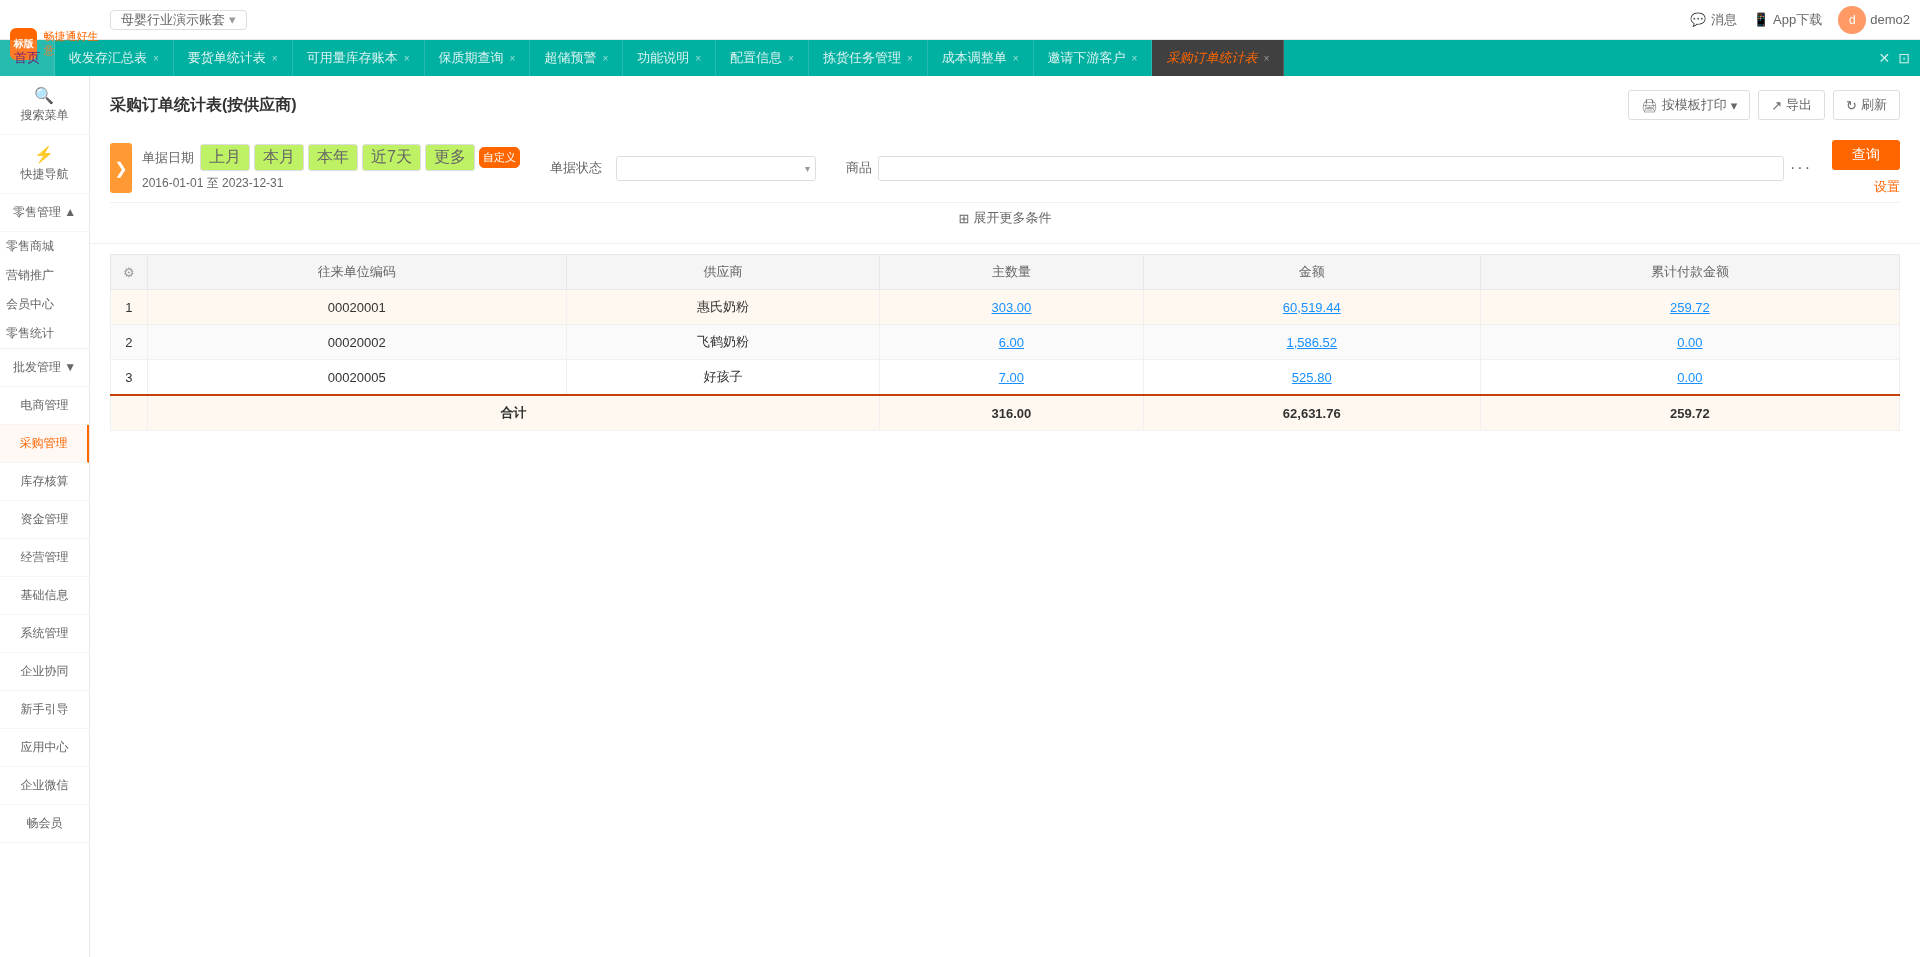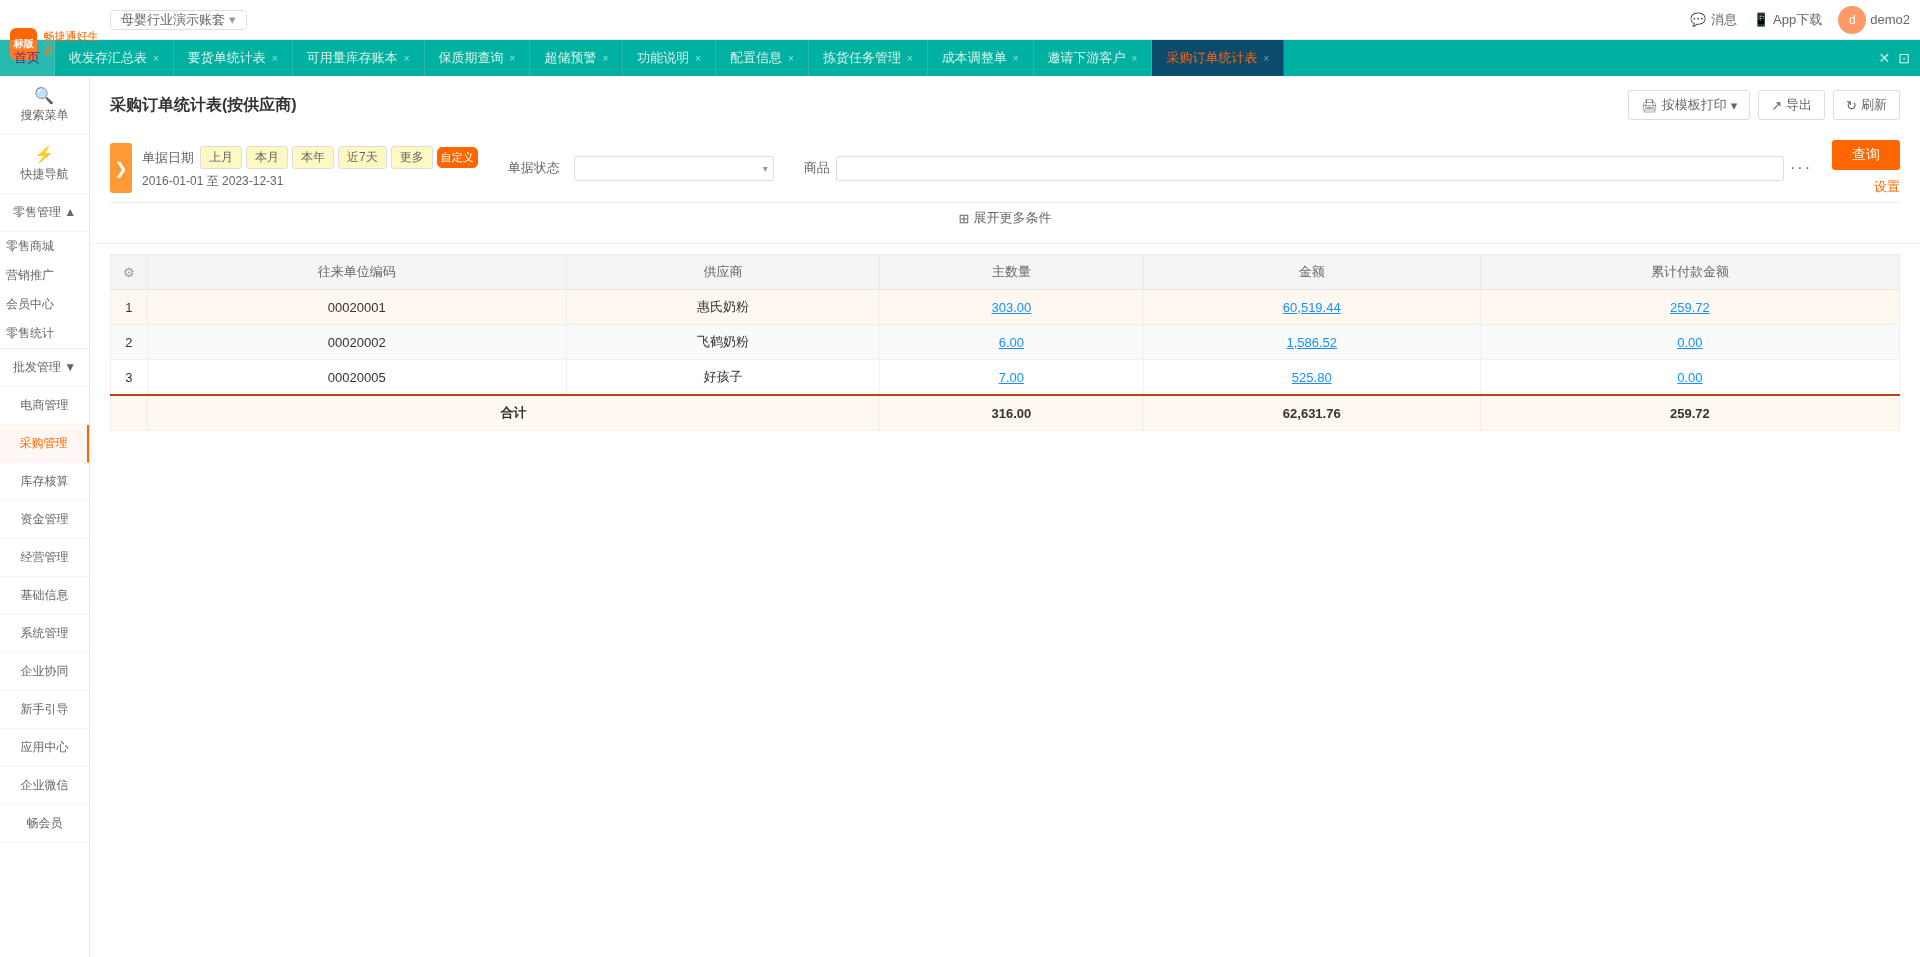--- a/index.html
+++ b/index.html
@@ -13,21 +13,21 @@
     .store-selector { display: flex; align-items: center; gap: 4px; padding: 0 10px; border: 1px solid #ddd; border-radius: 4px; cursor: pointer; color: #666; font-size: 13px; margin-left: 10px; }
     .store-selector .arrow { color: #999; }
     .top-right { margin-left: auto; display: flex; align-items: center; gap: 16px; }
     .top-right-item { display: flex; align-items: center; gap: 4px; color: #666; font-size: 13px; cursor: pointer; }
     .avatar { width: 28px; height: 28px; border-radius: 50%; background: #ff9966; display: flex; align-items: center; justify-content: center; color: #fff; font-size: 12px; }
 
     
     .nav-tabs { height: 36px; background: #00b0a0; display: flex; align-items: center; overflow: hidden; }
     .nav-tab { height: 36px; padding: 0 14px; display: flex; align-items: center; gap: 6px; color: rgba(255,255,255,0.85); font-size: 13px; cursor: pointer; white-space: nowrap; border-right: 1px solid rgba(255,255,255,0.15); }
     .nav-tab.home { background: rgba(255,255,255,0.15); color: #701a75; }
-    .nav-tab.active { background: #0c4a6e; color: #ff6600; }
+    .nav-tab.active { background: #404040; color: #ff6600; font-style: italic; }
     .nav-tab .close-icon { font-size: 10px; color: rgba(255,255,255,0.6); cursor: pointer; }
     .nav-tab.active .close-icon { color: #999; }
     .nav-tab-actions { margin-left: auto; display: flex; align-items: center; gap: 8px; padding: 0 10px; }
     .nav-action-btn { color: rgba(255,255,255,0.8); cursor: pointer; font-size: 14px; }
 
     
     .main-layout { display: flex; height: calc(957px - 76px); }
 
     
     .sidebar { width: 90px; background: #fff; border-right: 1px solid #e8e8e8; display: flex; flex-direction: column; }
@@ -45,21 +45,21 @@
     .page-header { padding: 14px 20px 10px; display: flex; align-items: center; justify-content: space-between; }
     .page-title { font-size: 16px; font-weight: bold; color: #333; }
     .header-actions { display: flex; align-items: center; gap: 8px; }
     .btn { padding: 5px 12px; border-radius: 3px; cursor: pointer; font-size: 13px; border: 1px solid #ddd; background: #fff; color: #666; display: flex; align-items: center; gap: 4px; }
 
     
     .filter-area { background: #fff; padding: 10px 20px; border-bottom: 1px solid #f0f0f0; }
     .filter-row { display: flex; align-items: center; gap: 10px; flex-wrap: wrap; }
     .filter-label { color: #666; font-size: 13px; white-space: nowrap; }
     .filter-date-btns { display: flex; gap: 4px; align-items: center; }
-    .date-btn { padding: 2px 8px; border: 1px solid #ddd; border-radius: 3px; cursor: pointer; font-size: 12px; color: #666; background: #fef9c3; }
+    .date-btn { padding: 2px 8px; border: 1px solid #ddd; border-radius: 3px; cursor: pointer; font-size: 16px; color: #666; background: #bef264; }
     .date-btn.custom { background: #ff6600; color: #fff; border-color: #ff6600; border-radius: 5px; padding: 2px 3px; font-size: 11px; }
     .date-range { font-size: 12px; color: #666; margin-top: 2px; }
     .filter-select { border: 1px solid #ddd; border-radius: 3px; padding: 4px 24px 4px 8px; font-size: 13px; color: #333; background: #fff; cursor: pointer; min-width: 200px; position: relative; }
     .filter-input { border: 1px solid #ddd; border-radius: 3px; padding: 4px 8px; font-size: 13px; color: #333; min-width: 200px; }
     .expand-btn { display: flex; align-items: center; justify-content: center; gap: 4px; color: #666; font-size: 13px; cursor: pointer; padding: 6px 20px; border-top: 1px solid #f0f0f0; margin-top: 6px; }
 
     
     .table-wrap { padding: 0 20px 20px; }
     .data-table { width: 100%; border-collapse: collapse; margin-top: 10px; }
     .data-table th { background: #f5f5f5; padding: 8px 12px; text-align: center; font-weight: normal; color: #666; border: 1px solid #e8e8e8; font-size: 13px; }

